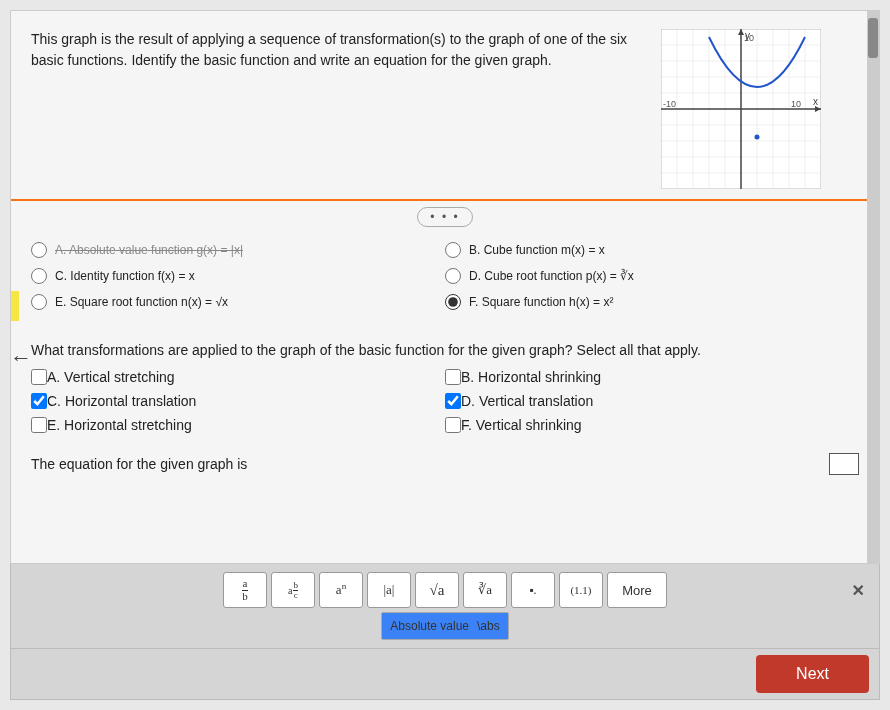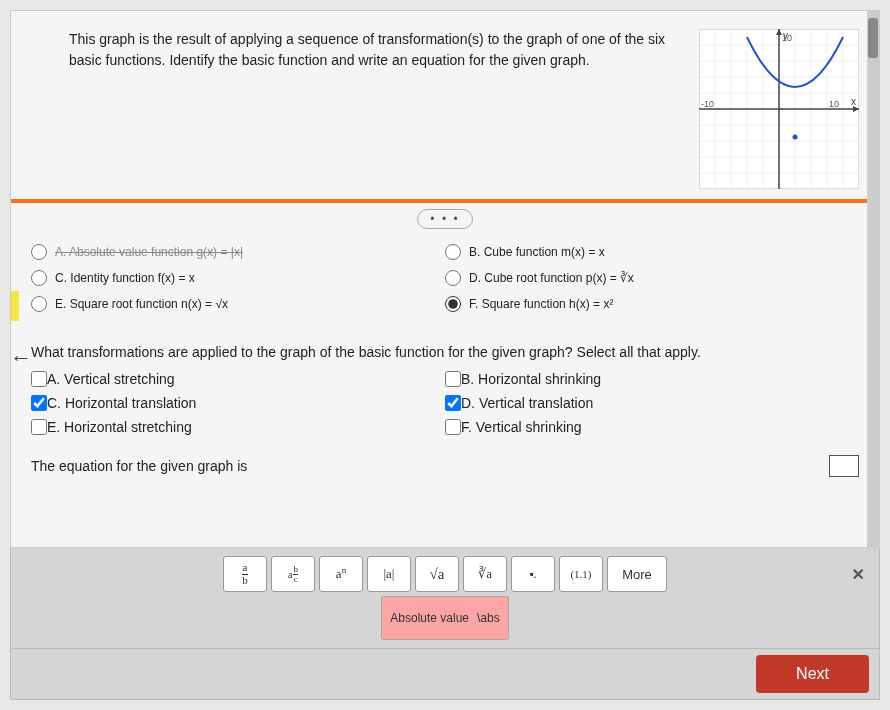--- a/index.html
+++ b/index.html
@@ -27,22 +27,22 @@
       border: 1px solid #ccc;
       flex: 1;
       position: relative;
       overflow: hidden;
     }
 
     .question-header {
       padding: 18px 20px 10px 20px;
       display: flex;
       align-items: flex-start;
-      justify-content: flex-end;
-      border-bottom: 4px solid #f97316;
+      justify-content: flex-start;
+      border-bottom: 2px solid #f97316;
     }
 
     .question-text {
       font-size: 14px;
       color: #222;
       line-height: 1.5;
       max-width: 620px;
     }
 
     .graph-container {
@@ -210,23 +210,23 @@
 
     .toolbar-btn.more-btn {
       width: 60px;
       font-family: Arial, sans-serif;
       font-size: 13px;
     }
 
     .tooltip-label {
       font-size: 12px;
       color: #333;
-      background: #fca5a5;
+      background: #3b82f6;
       border: 1px solid #aaa;
-      padding: 14px 8px;
+      padding: 6px 8px;
       border-radius: 2px;
       display: flex;
       gap: 8px;
     }
 
     .next-button-area {
       display: flex;
       justify-content: flex-end;
       padding: 6px 10px;
       background: #d5d5d5;

